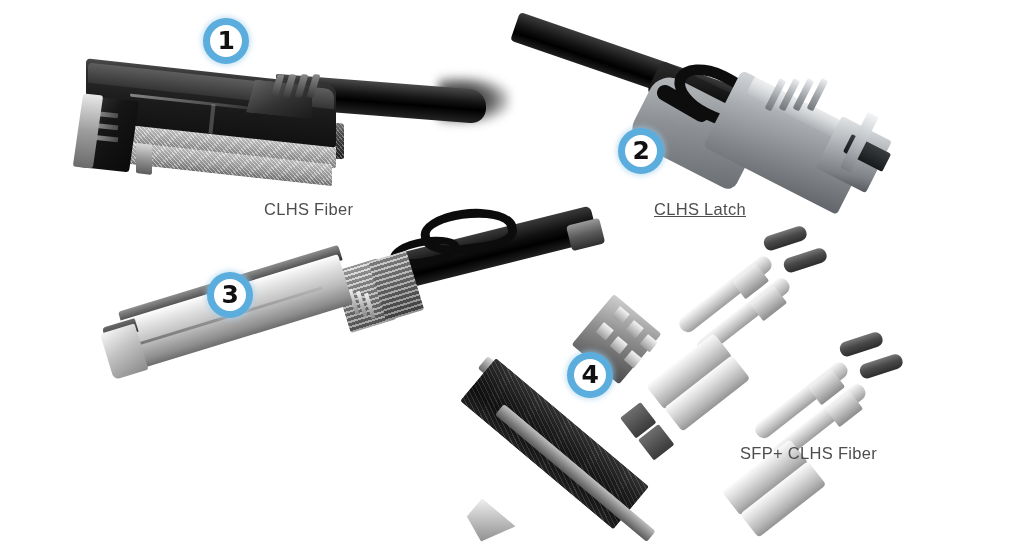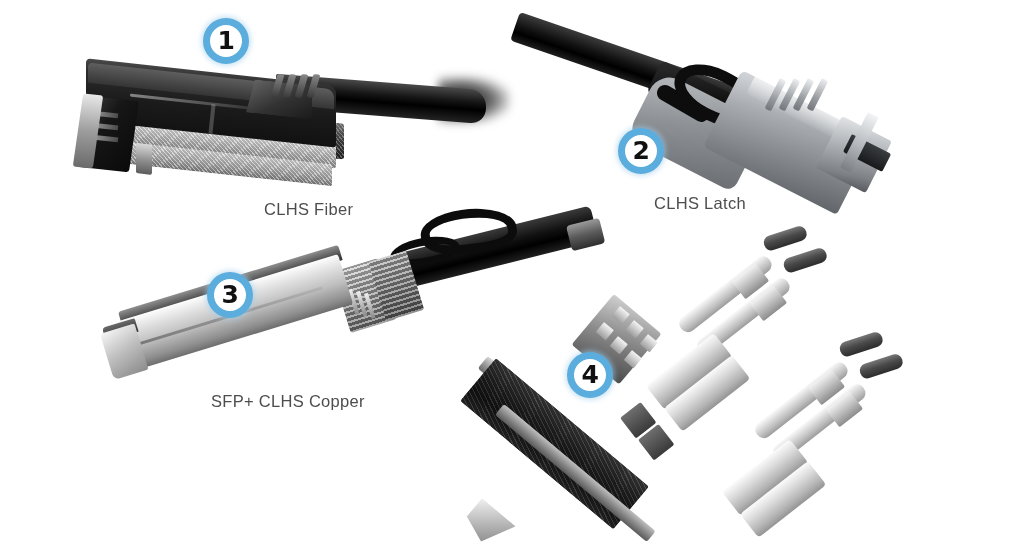--- a/index.html
+++ b/index.html
@@ -476,21 +476,21 @@
     <div class="art i2-rib" style="left:296px;"></div>
     <div class="art i2-rib" style="left:310px;"></div>
     <div class="art" id="i2-nose"></div>
     <div class="art" id="i2-nose-dark"></div>
     <div class="art" id="i2-nose-rim"></div>
   </div>
 
   <div class="badge" style="left:618px; top:128px;">
     <span>2</span>
   </div>
-  <div class="caption" style="left:654px; top:194px;">CLHS Latch</div>
+  <div class="caption" style="left:654px; top:200px;text-decoration:underline;">CLHS Latch</div>
 
   <div id="item3" class="art">
     <div class="art" id="i3-cable"></div>
     <div class="art" id="i3-ferrule"></div>
     <div class="art" id="i3-loop2"></div>
     <div class="art" id="i3-loop"></div>
     <div class="art" id="i3-collar"></div>
     <div class="art" id="i3-collar2"></div>
     <div class="art i3-pin" style="left:248px; top:40px;"></div>
     <div class="art i3-pin" style="left:256px; top:42px;"></div>
@@ -498,21 +498,20 @@
     <div class="art" id="i3-body-top"></div>
     <div class="art" id="i3-body"></div>
     <div class="art" id="i3-body-line"></div>
     <div class="art" id="i3-tip-dark"></div>
     <div class="art" id="i3-tip"></div>
   </div>
 
   <div class="badge" style="left:207px; top:272px;">
     <span>3</span>
   </div>
-  <div class="caption" style="left:211px; top:392px;">SFP+ CLHS Copper</div>
 
   <div id="item4" class="art">
 
     <div class="art i4-fiber" style="left:206px; top:22px; width:112px; transform:rotate(-38deg);"></div>
     <div class="art i4-fiber" style="left:224px; top:44px; width:112px; transform:rotate(-38deg);"></div>
     <div class="art i4-fiber-tip" style="left:292px; top:-62px; transform:rotate(-18deg);"></div>
     <div class="art i4-fiber-tip" style="left:312px; top:-40px; transform:rotate(-18deg);"></div>
     <div class="art i4-ferr" style="left:262px; top:-18px; transform:rotate(-38deg);"></div>
     <div class="art i4-ferr" style="left:280px; top:4px; transform:rotate(-38deg);"></div>
 
@@ -539,14 +538,15 @@
     <div class="art i4-pad" style="left:178px; top:34px;"></div>
     <div class="art i4-pad" style="left:134px; top:22px;"></div>
     <div class="art i4-pad" style="left:148px; top:36px;"></div>
     <div class="art i4-pad" style="left:162px; top:50px;"></div>
     <div class="art" id="i4-tip"></div>
   </div>
 
   <div class="badge" style="left:567px; top:352px;">
     <span>4</span>
   </div>
+  <div class="caption" style="left:740px; top:444px;">SFP+ CLHS Fiber</div>
 
 </div>
 
 </body></html>

